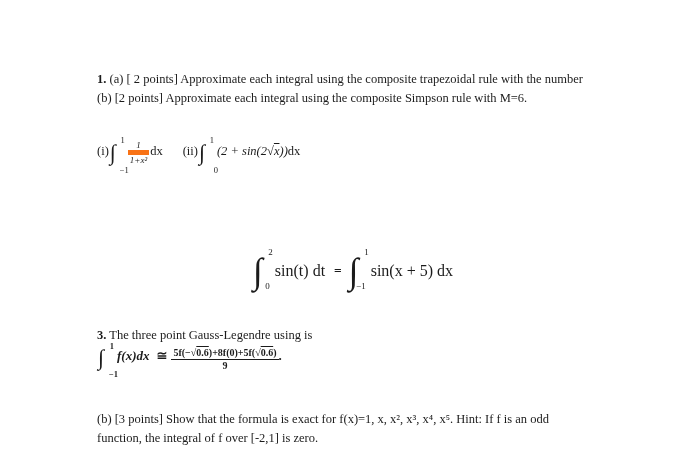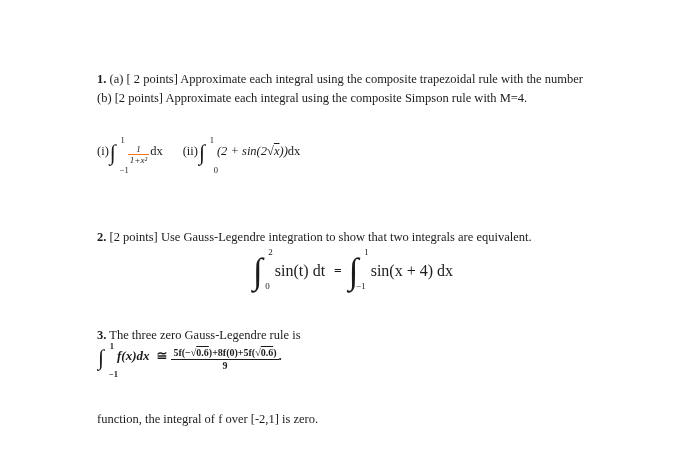--- a/index.html
+++ b/index.html
@@ -24,21 +24,21 @@
 
   
   .iint { position: relative; display: inline-block; padding: 0 12px 0 1px; vertical-align: -5px; }
   .iint .ig { font-size: 22px; line-height: 22px; display: inline-block; }
   .iint .isup { position: absolute; top: -5px; right: 3px; font-size: 8.5px; line-height: 1; }
   .iint .isub { position: absolute; bottom: -3px; right: -1px; font-size: 8.5px; line-height: 1; }
 
   
   .frac { display: inline-block; text-align: center; font-size: 9px; line-height: 1.15; vertical-align: -8px; margin-right: 1px; }
   .frac .fnum { display: block; padding: 0 2px; }
-  .frac .fden { display: block; border-top: 1px solid #f97316; padding: 0 2px; }
+  .frac .fden { display: block; border-top: 5px solid #f97316; padding: 0 2px; }
 
   .rad { text-decoration: overline; }
 
   
   .eqrow { display: flex; justify-content: center; align-items: center; height: 46px; }
   .dint { position: relative; display: inline-block; padding: 0 12px 0 2px; }
   .dint .dg { font-size: 36px; line-height: 40px; display: inline-block; }
   .dint .dsup { position: absolute; top: -3px; right: 2px; font-size: 9px; line-height: 1; }
   .dint .dsub { position: absolute; bottom: 0px; right: 5px; font-size: 9px; line-height: 1; }
   .ebody { font-size: 16px; margin-right: 4px; }
@@ -56,38 +56,38 @@
   .ii-expr { font-style: italic; }
 </style>
 </head>
 <body>
 
 <div class="sheet">
   <div class="content">
 
     <div class="blk" style="top:0px">
       <div class="line"><span class="b">1.</span><span> (a) [ 2 points] Approximate each integral using the composite trapezoidal rule with the number</span></div>
-      <div class="line"><span>(b) [2 points] Approximate each integral using the composite Simpson rule with M=4.</span></div>
+      <div class="line"><span>(b) [2 points] Approximate each integral using the composite Simpson rule with M=6.</span></div>
     </div>
 
     <div class="blk line" style="top:66px; line-height:30px;"><span>(i)</span><span class="iint"><span class="ig">∫</span><span class="isup">1</span><span class="isub">−1</span></span><span class="frac it"><span class="fnum">1</span><span class="fden">1+x²</span></span><span>dx</span><span style="display:inline-block; width:20px;"></span><span>(ii)</span><span class="iint"><span class="ig">∫</span><span class="isup">1</span><span class="isub">0</span></span><span class="ii-expr"><span>(2 + sin(2√</span><span class="rad">x</span><span>))</span></span><span>dx</span></div>
 
-    <div class="blk line" style="top:158px"><span class="b">2.</span><span> [2 points] Use Gauss-Legendre integration to show that two integrals are equivalent.</span></div>
 
     <div class="blk eqrow" style="top:178px">
       <span class="dint"><span class="dg">∫</span><span class="dsup">2</span><span class="dsub">0</span></span>
       <span class="ebody">sin(t) dt</span>
       <span class="erel">=</span>
       <span class="dint"><span class="dg">∫</span><span class="dsup">1</span><span class="dsub">−1</span></span>
-      <span class="ebody">sin(x + 4) dx</span>
+      <span class="ebody">sin(x + 5) dx</span>
     </div>
 
-    <div class="blk line" style="top:256px"><span class="b">3.</span><span> The three zero Gauss-Legendre rule is</span></div>
+    <div class="blk line" style="top:256px"><span class="b">3.</span><span> The three point Gauss-Legendre using is</span></div>
 
     <div class="blk p3f" style="top:272px"><span class="iint"><span class="ig">∫</span><span class="isup b">1</span><span class="isub b">−1</span></span><span class="flhs">f(x)dx</span><span class="frel">≅</span><span class="bfrac"><span class="fnum"><span>5f(−√</span><span class="rad">0.6</span><span>)+8f(0)+5f(√</span><span class="rad">0.6</span><span>)</span></span><span class="fden">9</span></span><span>.</span></div>
 
 
     <div class="blk" style="top:340px">
+      <div class="line"><span>(b) [3 points] Show that the formula is exact for f(x)=1, x, x², x³, x⁴, x⁵. Hint: If f is an odd</span></div>
       <div class="line"><span>function, the integral of f over [-2,1] is zero.</span></div>
     </div>
 
   </div>
 </div>
 
 </body></html>

